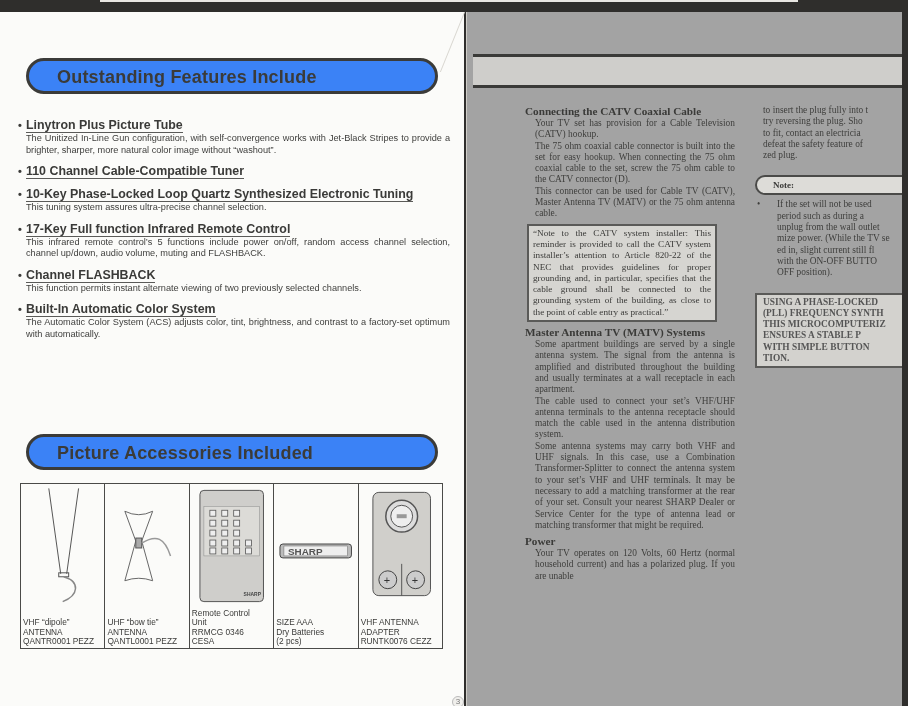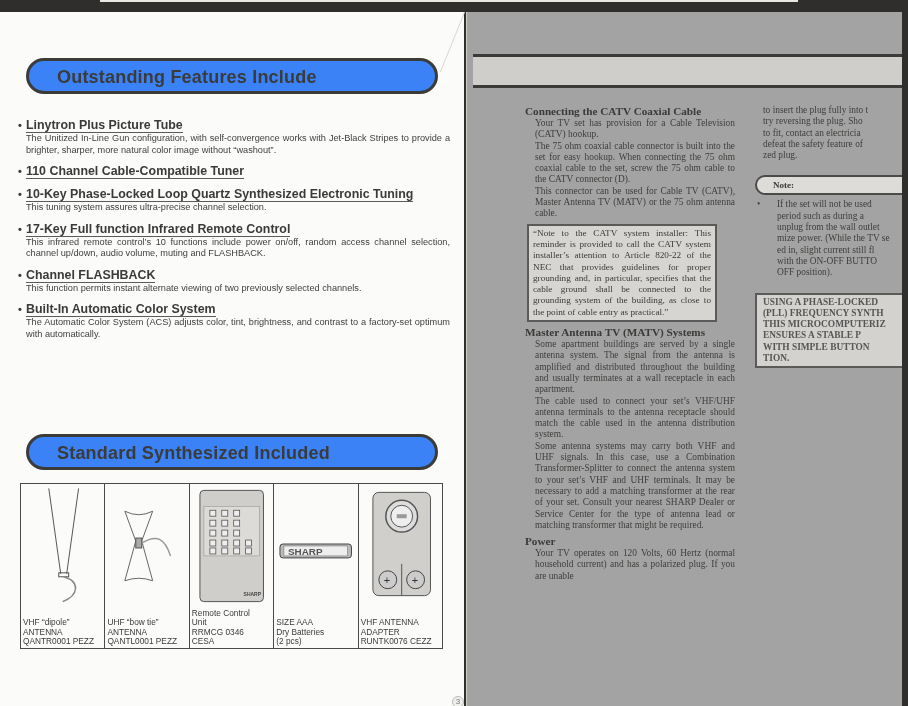--- a/index.html
+++ b/index.html
@@ -64,34 +64,34 @@
     </div>
     <div class="feature">
       <div class="ftitle"><span class="bullet">•</span><span class="t">110 Channel Cable-Compatible Tuner</span></div>
     </div>
     <div class="feature">
       <div class="ftitle"><span class="bullet">•</span><span class="t">10-Key Phase-Locked Loop Quartz Synthesized Electronic Tuning</span></div>
       <div class="fdesc">This tuning system assures ultra-precise channel selection.</div>
     </div>
     <div class="feature">
       <div class="ftitle"><span class="bullet">•</span><span class="t">17-Key Full function Infrared Remote Control</span></div>
-      <div class="fdesc">This infrared remote control’s 10 functions include power on/off, random access channel selection, channel up/down, audio volume, muting and FLASHBACK.</div>
+      <div class="fdesc">This infrared remote control’s 5 functions include power on/off, random access channel selection, channel up/down, audio volume, muting and FLASHBACK.</div>
     </div>
     <div class="feature">
       <div class="ftitle"><span class="bullet">•</span><span class="t">Channel FLASHBACK</span></div>
       <div class="fdesc">This function permits instant alternate viewing of two previously selected channels.</div>
     </div>
     <div class="feature">
       <div class="ftitle"><span class="bullet">•</span><span class="t">Built-In Automatic Color System</span></div>
       <div class="fdesc">The Automatic Color System (ACS) adjusts color, tint, brightness, and contrast to a factory-set optimum with automatically.</div>
     </div>
   </div>
 
   <div class="pill-heading" style="top:414px;">
-    <span>Standard Synthesized Included</span>
+    <span>Picture Accessories Included</span>
   </div>
 
   <div class="acc-table" style="top:471px;">
     <div class="acc-cell">
       <svg class="art" viewBox="0 0 84 118">
         <line x1="28" y1="2" x2="40" y2="88" stroke="#555" stroke-width="1"></line>
         <line x1="58" y1="2" x2="46" y2="88" stroke="#555" stroke-width="1"></line>
         <rect x="38" y="87" width="10" height="4" fill="none" stroke="#555"></rect>
         <path d="M43 91 C60 96 58 110 42 116" fill="none" stroke="#888" stroke-width="1.5"></path>
       </svg>

